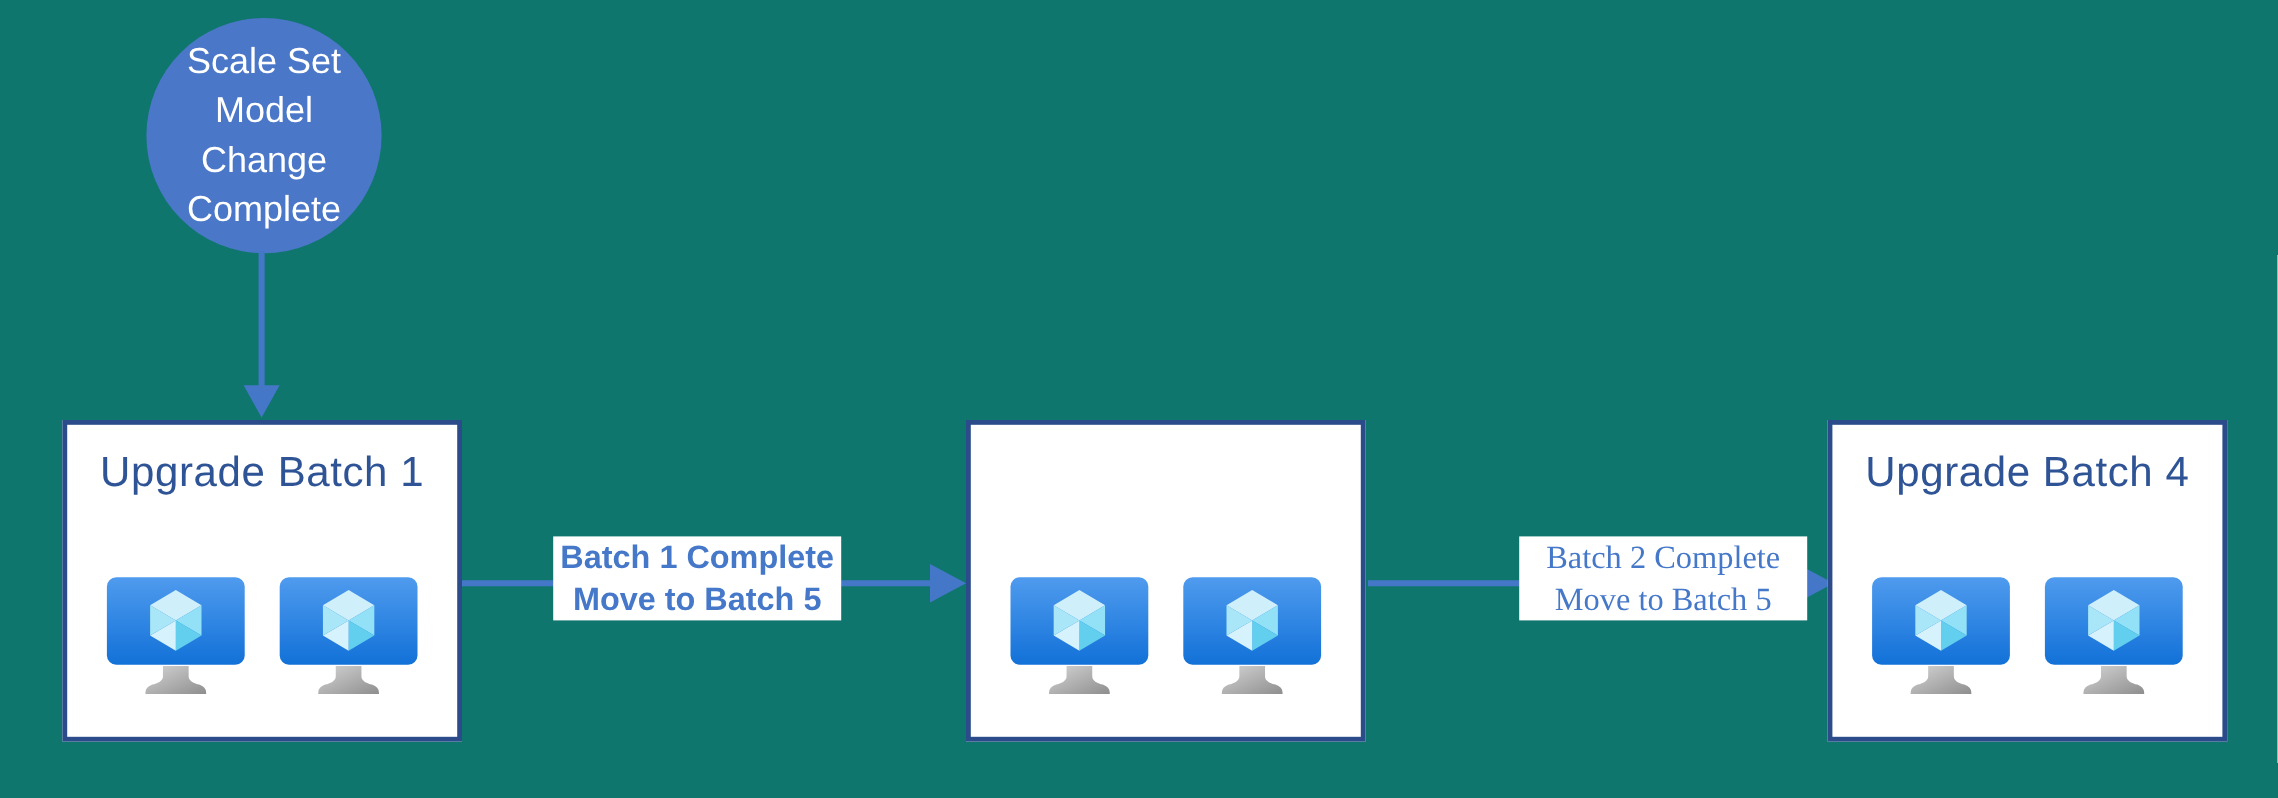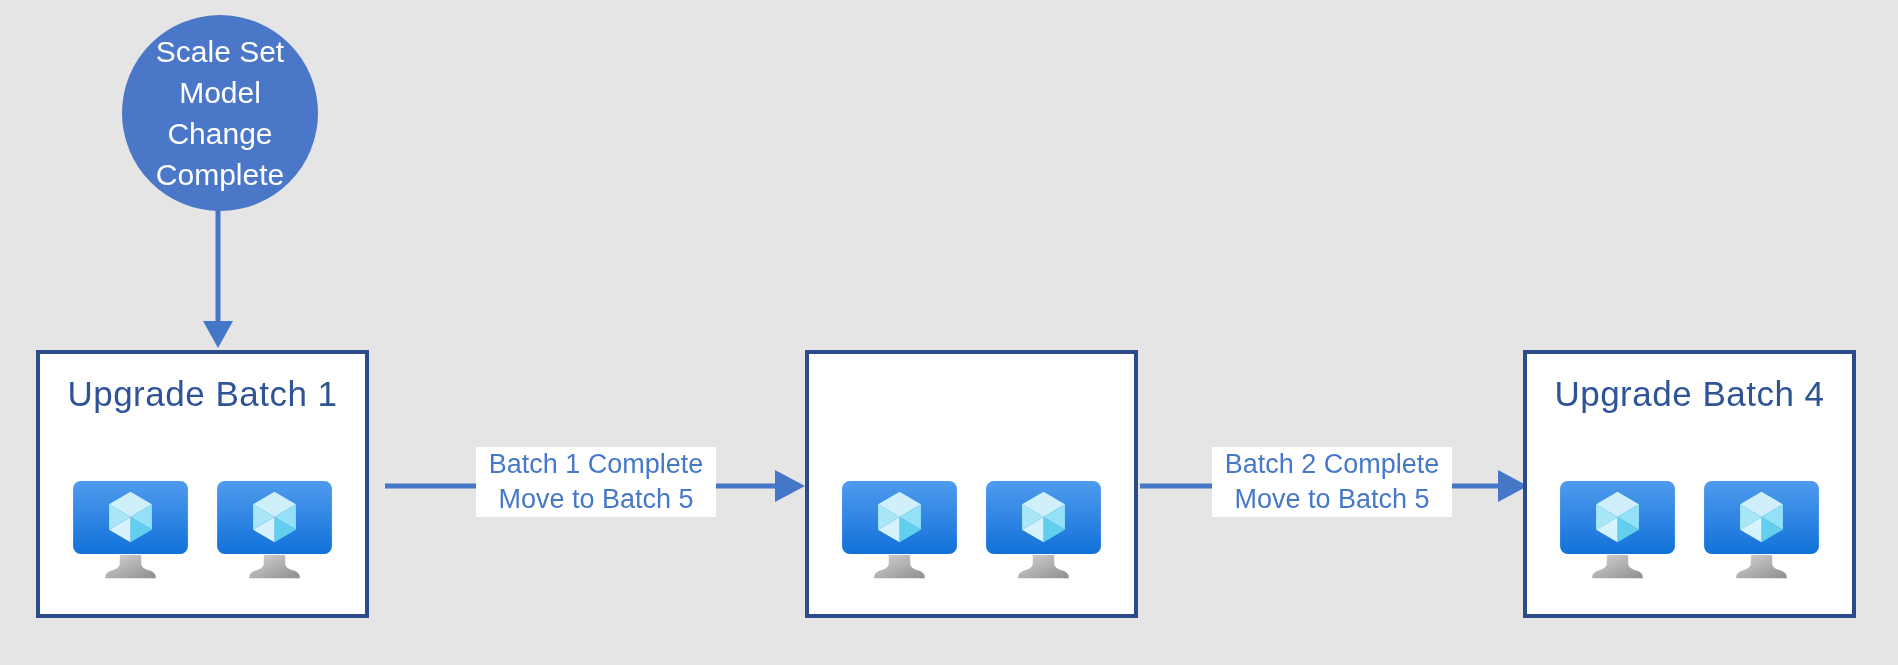--- a/index.html
+++ b/index.html
@@ -5,21 +5,21 @@
   html, body {
     margin: 0;
     padding: 0;
     background: #ffffff;
     font-family: "Liberation Sans", sans-serif;
   }
   .canvas {
     position: relative;
     width: 1898px;
     height: 665px;
-    background: #e5e5e5;
+    background: #0f766e;
     overflow: hidden;
   }
 
   
   .start-node {
     position: absolute;
     left: 122px;
     top: 15px;
     width: 196px;
     height: 196px;
@@ -41,21 +41,21 @@
   
   .batch-box {
     position: absolute;
     top: 350px;
     width: 333px;
     height: 268px;
     background: #ffffff;
     border: 4px solid var(--box-border, #2B4B8B);
     box-sizing: border-box;
   }
-  .batch-box.b1 { left: 36px; }
+  .batch-box.b1 { left: 52px; }
   .batch-box.b2 { left: 805px; }
   .batch-box.b3 { left: 1523px; }
   .batch-title {
     position: absolute;
     top: 20px;
     left: 0;
     right: 0;
     text-align: center;
     color: var(--title-text, #2F5496);
     font-size: 35px;
@@ -83,22 +83,22 @@
     position: absolute;
     top: 447px;
     width: 240px;
     background: #ffffff;
     text-align: center;
     color: var(--label-text, #4678C9);
     font-size: 27px;
     line-height: 35px;
     white-space: nowrap;
   }
-  .arrow-label.l1 { left: 476px; }
-  .arrow-label.l2 { left: 1212px; }
+  .arrow-label.l1 { left: 461px; font-weight: bold; }
+  .arrow-label.l2 { left: 1266px; font-family: Liberation Serif, serif; }
 </style>
 </head>
 <body>
 
 <div class="canvas">
 
   <svg width="0" height="0" style="position:absolute" aria-hidden="true">
     <defs>
       <linearGradient id="g-screen" x1="0" y1="0" x2="0" y2="1">
         <stop offset="0" stop-color="#4F9BEE"></stop>

